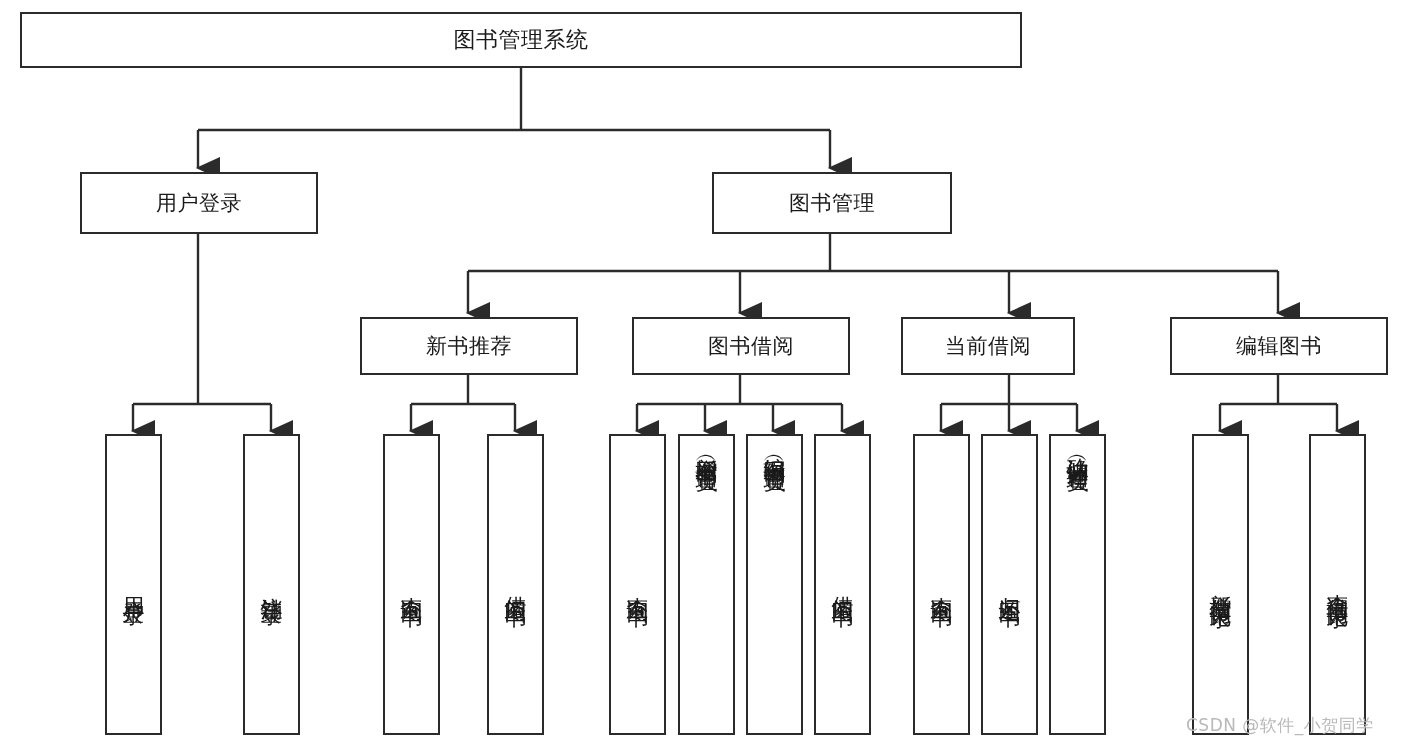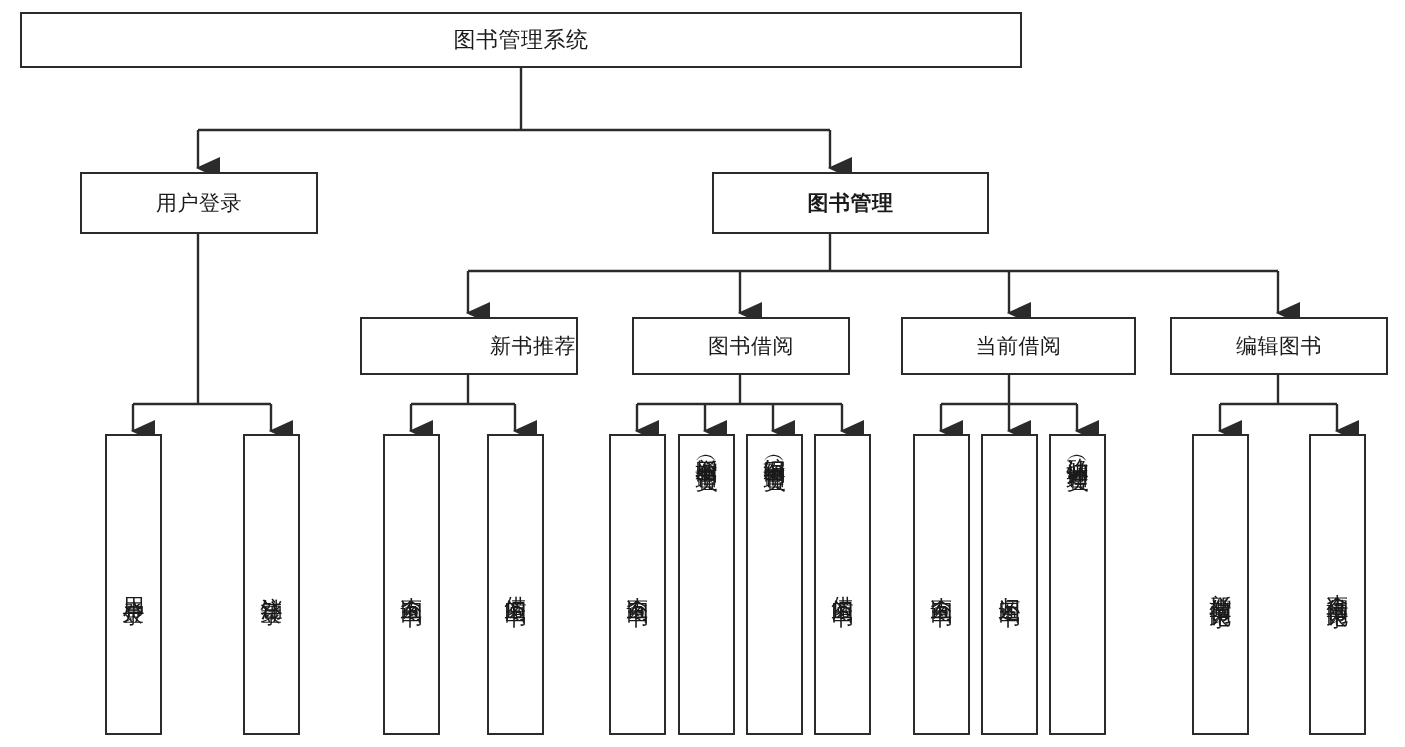--- a/index.html
+++ b/index.html
@@ -139,31 +139,31 @@
     </g>
   </svg>
 
   <div class="node horiz root" style="left:20px; top:12px; width:1002px; height:56px;">
     <span class="label">图书管理系统</span>
   </div>
 
   <div class="node horiz" style="left:80px; top:172px; width:238px; height:62px;">
     <span class="label">用户登录</span>
   </div>
-  <div class="node horiz" style="left:712px; top:172px; width:277px; height:62px;font-weight:bold;">
+  <div class="node horiz" style="left:712px; top:172px; width:240px; height:62px;">
     <span class="label">图书管理</span>
   </div>
 
-  <div class="node horiz" style="left:360px; top:317px; width:218px; height:58px;justify-content:flex-end;">
+  <div class="node horiz" style="left:360px; top:317px; width:218px; height:58px;">
     <span class="label">新书推荐</span>
   </div>
   <div class="node horiz" style="left:632px; top:317px; width:218px; height:58px;padding-left:20px;">
     <span class="label">图书借阅</span>
   </div>
-  <div class="node horiz" style="left:901px; top:317px; width:235px; height:58px;">
+  <div class="node horiz" style="left:901px; top:317px; width:174px; height:58px;">
     <span class="label">当前借阅</span>
   </div>
   <div class="node horiz" style="left:1170px; top:317px; width:218px; height:58px;">
     <span class="label">编辑图书</span>
   </div>
 
   <div class="node vert center" style="left:105px; top:434px; width:57px; height:301px;">
     <span class="label">用户登录</span>
   </div>
   <div class="node vert center" style="left:243px; top:434px; width:57px; height:301px;">
@@ -200,14 +200,15 @@
     <span class="label">确认归还（管理员）</span>
   </div>
 
   <div class="node vert center" style="left:1192px; top:434px; width:57px; height:301px;">
     <span class="label">新增借阅记录</span>
   </div>
   <div class="node vert center" style="left:1309px; top:434px; width:57px; height:301px;">
     <span class="label">查询借阅记录</span>
   </div>
 
+  <div id="watermark">CSDN @软件_小贺同学</div>
 
 </div>
 
 </body></html>

